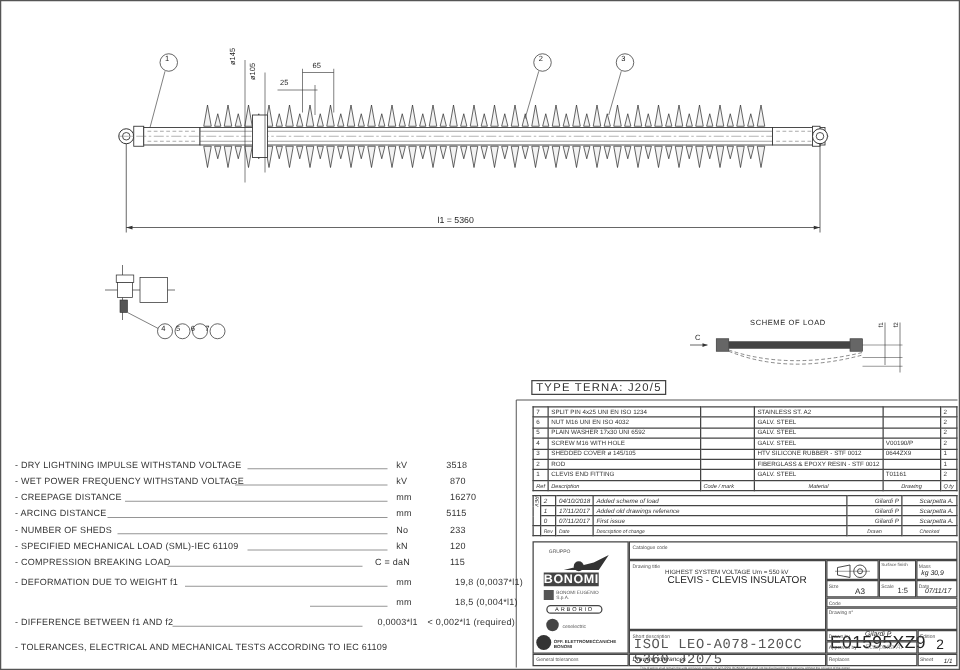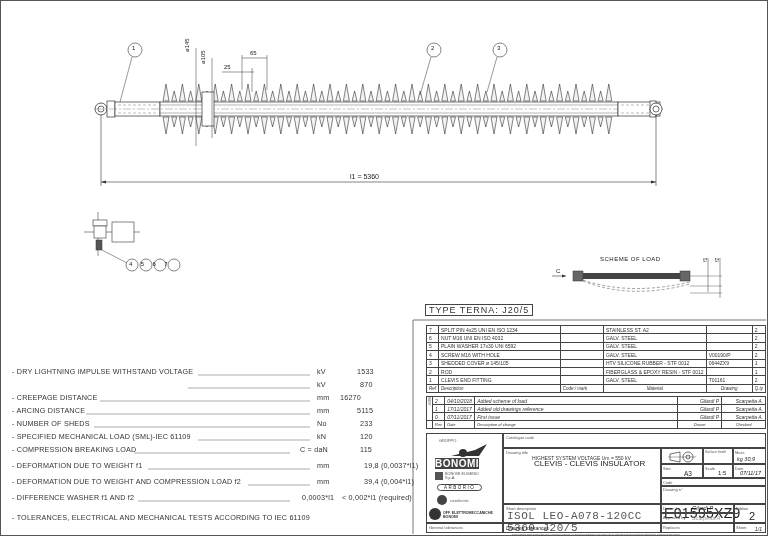--- a/index.html
+++ b/index.html
@@ -177,30 +177,31 @@
 <div style="position:absolute;left:350px;top:173px;font-size:7px;">l1 = 5360</div>
 <div style="position:absolute;left:600px;top:256px;font-size:6px;letter-spacing:0.5px;">SCHEME OF LOAD</div>
 <div style="position:absolute;left:556px;top:268px;font-size:6px;">C</div>
 <div style="position:absolute;left:702px;top:262px;font-size:5px;transform:rotate(-90deg);transform-origin:left top;">f1</div>
 <div style="position:absolute;left:714px;top:262px;font-size:5px;transform:rotate(-90deg);transform-origin:left top;">f2</div>
 
 <div>
   <div class="spec" style="top:367px;width:400px;height:9px">
       <span class="lbl">- DRY LIGHTNING IMPULSE WITHSTAND VOLTAGE</span>
       <span class="unit">kV</span>
-      <span class="val" style="left:345px">1533</span>
+      <span class="val" style="left:345px">3518</span>
     </div>
   <div class="spec" style="top:380px;width:400px;height:9px">
+      <span class="lbl">- WET POWER FREQUENCY WITHSTAND VOLTAGE</span>
       <span class="unit">kV</span>
       <span class="val" style="left:348px">870</span>
     </div>
   <div class="spec" style="top:393px;width:400px;height:9px">
       <span class="lbl">- CREEPAGE DISTANCE</span>
       <span class="unit">mm</span>
-      <span class="val" style="left:328px">16270</span>
+      <span class="val" style="left:348px">16270</span>
     </div>
   <div class="spec" style="top:406px;width:400px;height:9px">
       <span class="lbl">- ARCING DISTANCE</span>
       <span class="unit">mm</span>
       <span class="val" style="left:345px">5115</span>
     </div>
   <div class="spec" style="top:419px;width:400px;height:9px">
       <span class="lbl">- NUMBER OF SHEDS</span>
       <span class="unit">No</span>
       <span class="val" style="left:348px">233</span>
@@ -214,26 +215,25 @@
       <span class="lbl">- COMPRESSION BREAKING LOAD</span>
       <span class="unit" style="left:288px">C = daN</span>
       <span class="val" style="left:348px">115</span>
     </div>
   <div class="spec" style="top:461px;width:400px;height:9px">
       <span class="lbl">- DEFORMATION DUE TO WEIGHT f1</span>
       <span class="unit">mm</span>
       <span class="val" style="left:352px">19,8 (0,0037*l1)</span>
     </div>
   <div class="spec" style="top:477px;width:400px;height:9px">
-      <span class="lbl">- DEFORMATION DUE TO WEIGHT AND COMPRESSION LOAD f2</span>
       <span class="unit">mm</span>
-      <span class="val" style="left:352px">39,4 (0,004*l1)</span>
+      <span class="val" style="left:352px">18,5 (0,004*l1)</span>
     </div>
   <div class="spec" style="top:493px;width:400px;height:9px">
-      <span class="lbl">- DIFFERENCE WASHER f1 AND f2</span>
+      <span class="lbl">- DIFFERENCE BETWEEN f1 AND f2</span>
       <span class="unit" style="left:290px">0,0003*l1</span>
       <span class="val" style="left:330px">&lt; 0,002*l1 (required)</span>
     </div>
   <div class="spec" style="top:513px;width:400px;height:9px">
       <span class="lbl">- TOLERANCES, ELECTRICAL AND MECHANICAL TESTS ACCORDING TO IEC 61109</span>
     </div>
 </div>
 
 <svg width="768" height="536" style="pointer-events:none">
   <line x1="198" y1="375" x2="310" y2="375" stroke="#555" stroke-width="0.5"></line>

